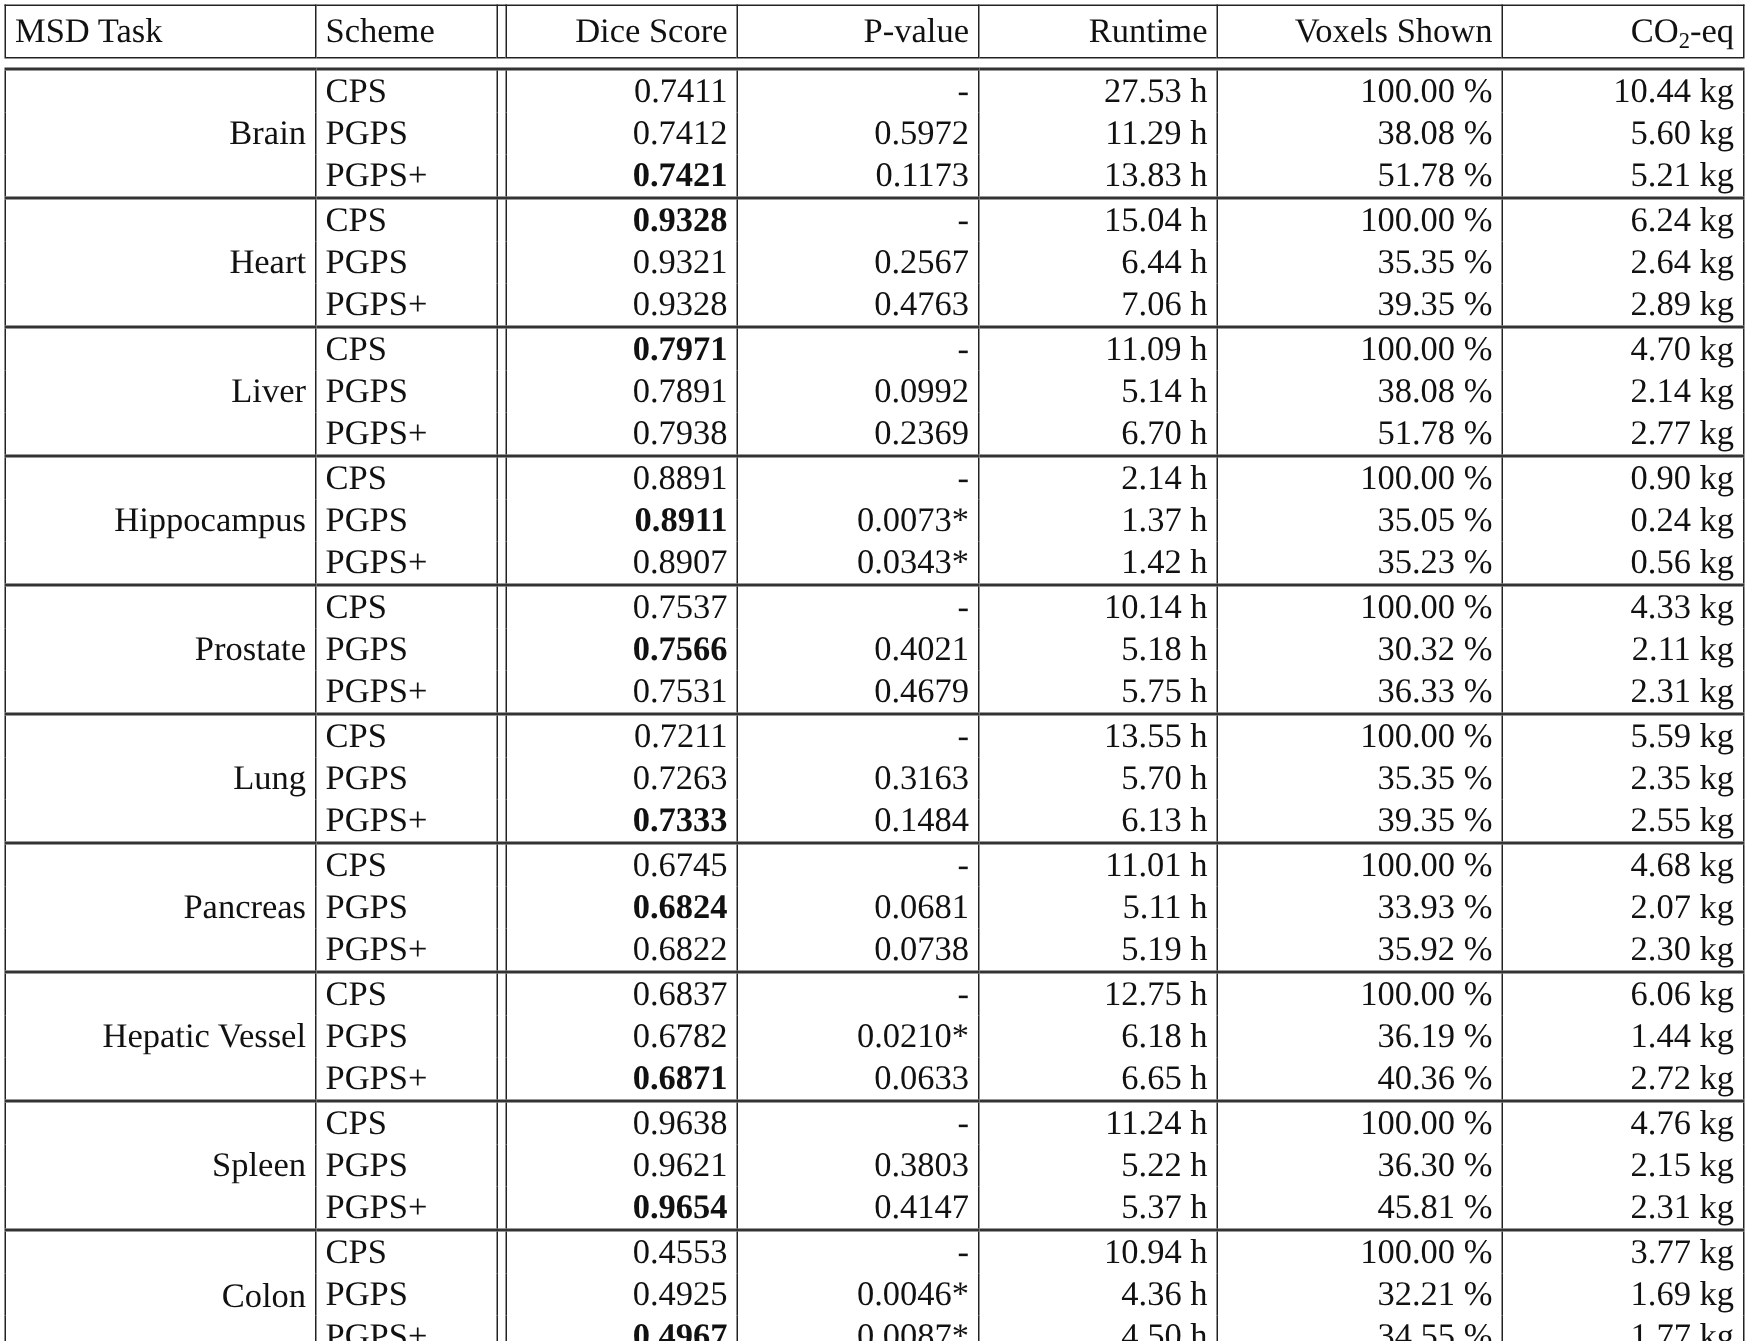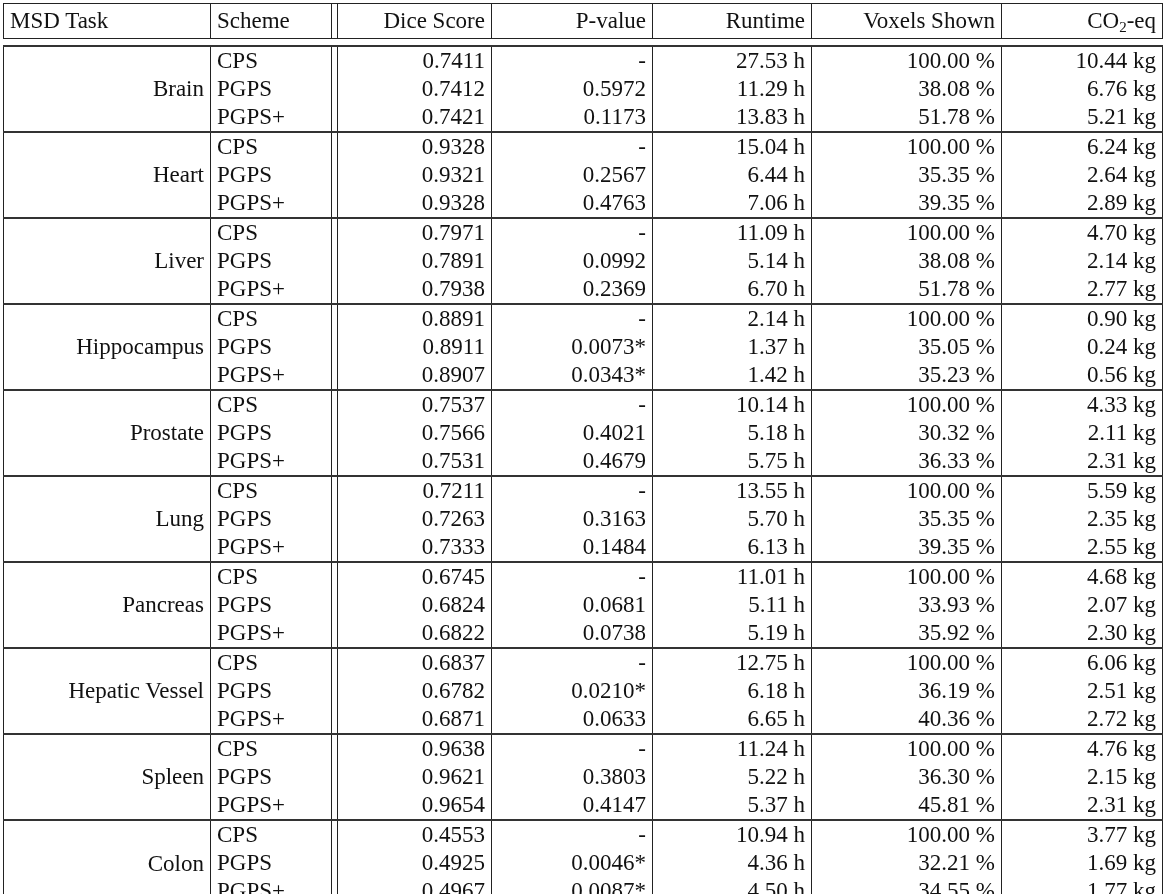--- a/index.html
+++ b/index.html
@@ -18,21 +18,21 @@
   thead th { font-weight: normal; height: 34px; line-height: 34px; border: 1.5px solid #222; border-bottom: none; margin-left: 22px; }
   thead tr { border-bottom: 1.5px solid #222; }
   .hdr-sep td { height: 6px; line-height: 6px; padding: 0; border-left: none; border-right: none; border-top: 1.5px solid #222; border-bottom: 1.5px solid #222; }
   .left { text-align: left; }
   .right { text-align: right; }
   td { border-left: 1.5px solid #222; border-right: 1.5px solid #222; }
   td.gap, th.gap { padding: 0; border-left: 1.5px solid #222; border-right: 1.5px solid #222; }
   tr.group-start td { border-top: 2.5px solid #333; }
   tbody tr.last td { border-bottom: 2.5px solid #333; }
   td.task { vertical-align: middle; text-align: right; }
-  .bold { font-weight: normal; }
+  .bold { font-weight: bold; }
   sub { font-size: 15px; vertical-align: -4px; line-height: 0; }
 </style>
 </head>
 <body>
 
 <div id="wrap">
   <table>
     <colgroup>
       <col class="c-task">
         <col class="c-scheme">
@@ -69,21 +69,21 @@
           <td class="right">100.00 %</td>
           <td class="right">10.44 kg</td>
         </tr>
         <tr>
           <td class="left">PGPS</td>
           <td class="gap"></td>
           <td class="right">0.7412</td>
           <td class="right">0.5972</td>
           <td class="right">11.29 h</td>
           <td class="right">38.08 %</td>
-          <td class="right">6.76 kg</td>
+          <td class="right">5.60 kg</td>
         </tr>
         <tr>
           <td class="left">PGPS+</td>
           <td class="gap"></td>
           <td class="right bold">0.7421</td>
           <td class="right">0.1173</td>
           <td class="right">13.83 h</td>
           <td class="right">51.78 %</td>
           <td class="right">5.21 kg</td>
         </tr>
@@ -265,21 +265,21 @@
           <td class="right">100.00 %</td>
           <td class="right">6.06 kg</td>
         </tr>
         <tr>
           <td class="left">PGPS</td>
           <td class="gap"></td>
           <td class="right">0.6782</td>
           <td class="right">0.0210*</td>
           <td class="right">6.18 h</td>
           <td class="right">36.19 %</td>
-          <td class="right">2.51 kg</td>
+          <td class="right">1.44 kg</td>
         </tr>
         <tr>
           <td class="left">PGPS+</td>
           <td class="gap"></td>
           <td class="right bold">0.6871</td>
           <td class="right">0.0633</td>
           <td class="right">6.65 h</td>
           <td class="right">40.36 %</td>
           <td class="right">2.72 kg</td>
         </tr>

